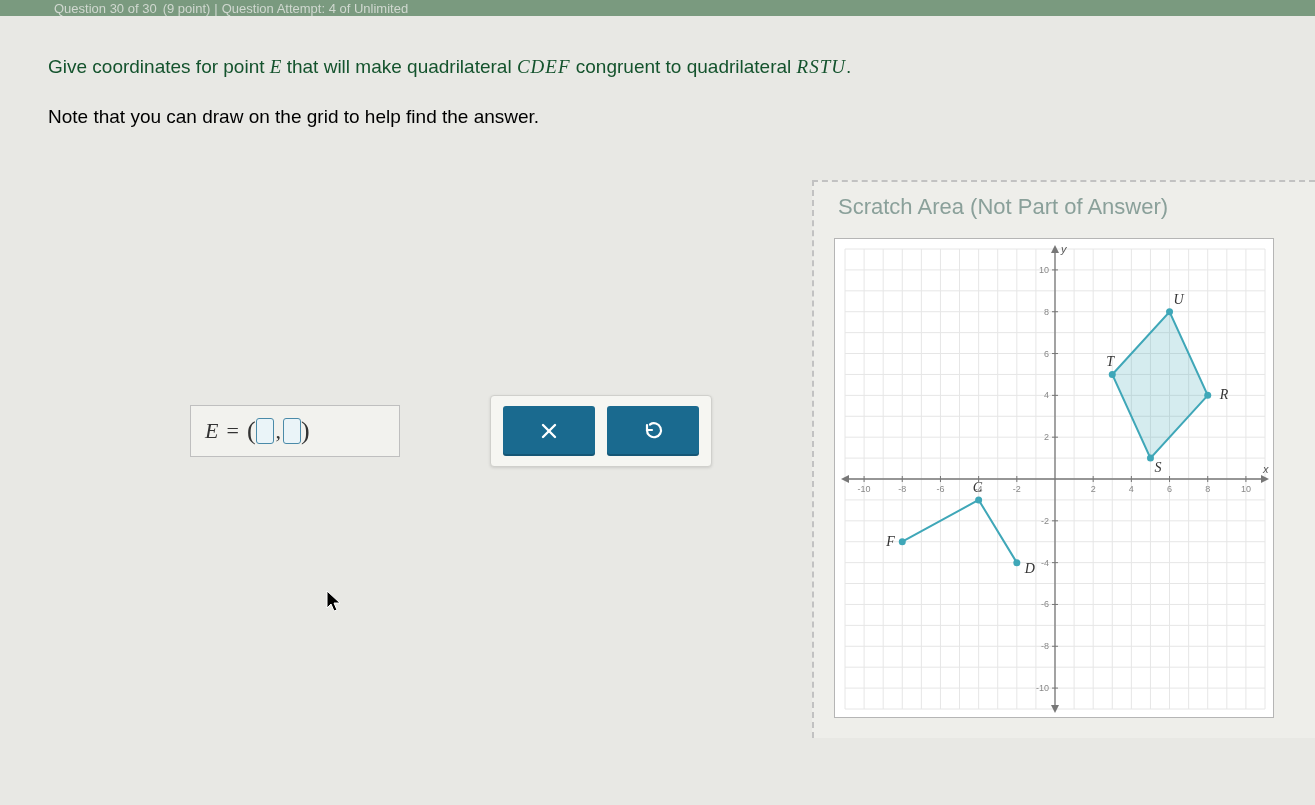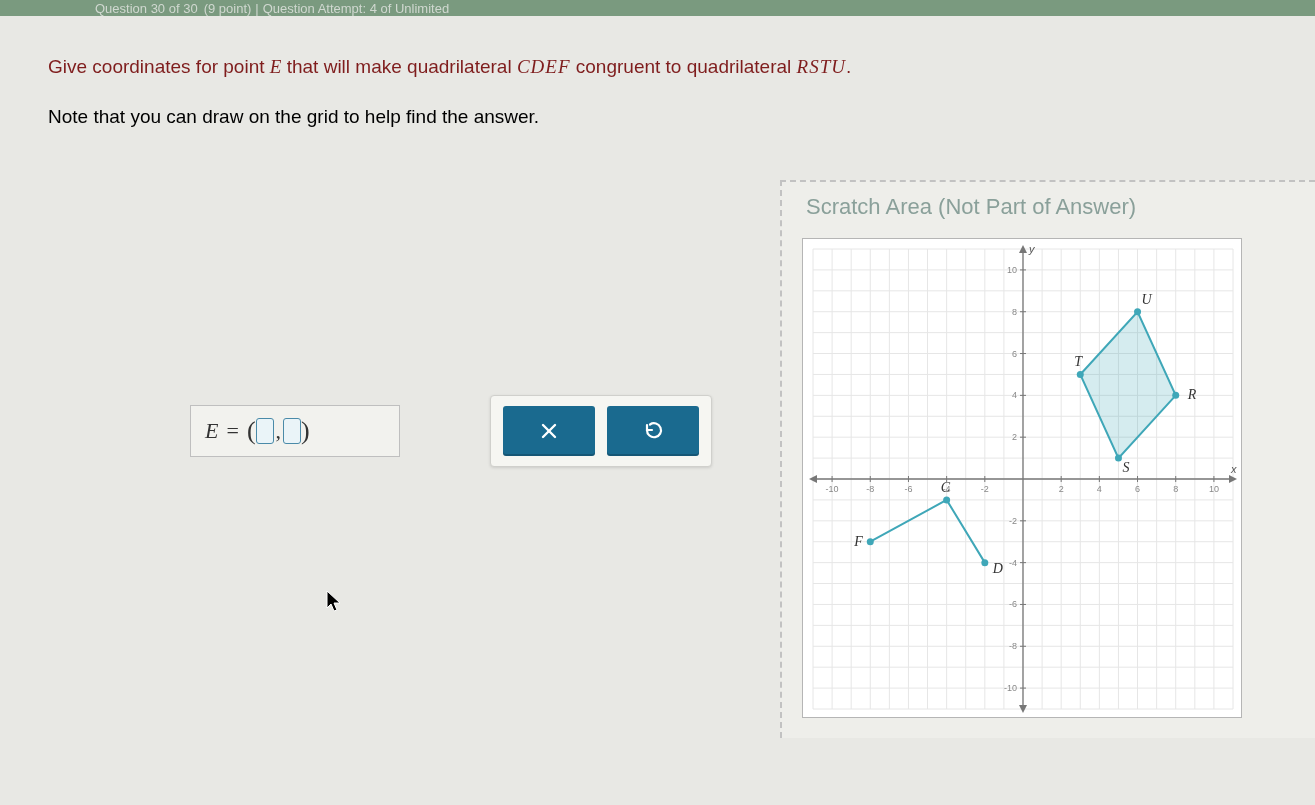--- a/index.html
+++ b/index.html
@@ -9,36 +9,36 @@
     width: 1315px;
     height: 805px;
     overflow: hidden;
     position: relative;
   }
   .top-bar {
     background: #7a9a7f;
     color: #d0d8d0;
     width: 100%;
     height: 16px;
-    padding: 0 0 0 95px;
+    padding: 0 0 0 54px;
     font-size: 13px;
     line-height: 14px;
     display: flex;
     align-items: flex-end;
     overflow: hidden;
   }
   .top-bar .qnum { margin-right: 6px; }
   .top-bar .sep { margin: 0 4px; }
   .content {
     padding: 40px 48px 0 48px;
     color: #333;
   }
   .question-line {
     font-size: 19px;
-    color: #7f1d1d;
+    color: #14532d;
     margin-bottom: 28px;
   }
   .question-line .it { font-style: italic; font-family: 'Times New Roman', serif; }
   .question-line .it2 { font-style: italic; font-family: 'Times New Roman', serif; letter-spacing: 1px; }
   .note-line {
     font-size: 19px;
     color: #000000;
   }
   .work-area {
     position: absolute;
@@ -98,21 +98,21 @@
     display: flex;
     align-items: center;
     justify-content: center;
     box-shadow: inset 0 -2px 0 rgba(0,0,0,0.18);
     cursor: pointer;
   }
   .tool-btn svg { stroke: #fff; }
   .scratch-panel {
     position: absolute;
     top: 0;
-    left: 780px;
+    left: 812px;
     right: 0;
     padding: 12px 10px 20px 20px;
     border: 2px dashed #c2c2c2;
     border-right: none;
     border-bottom: none;
     background: #eeeeea;
   }
   .scratch-title {
     color: #8aa09a;
     font-size: 22px;

